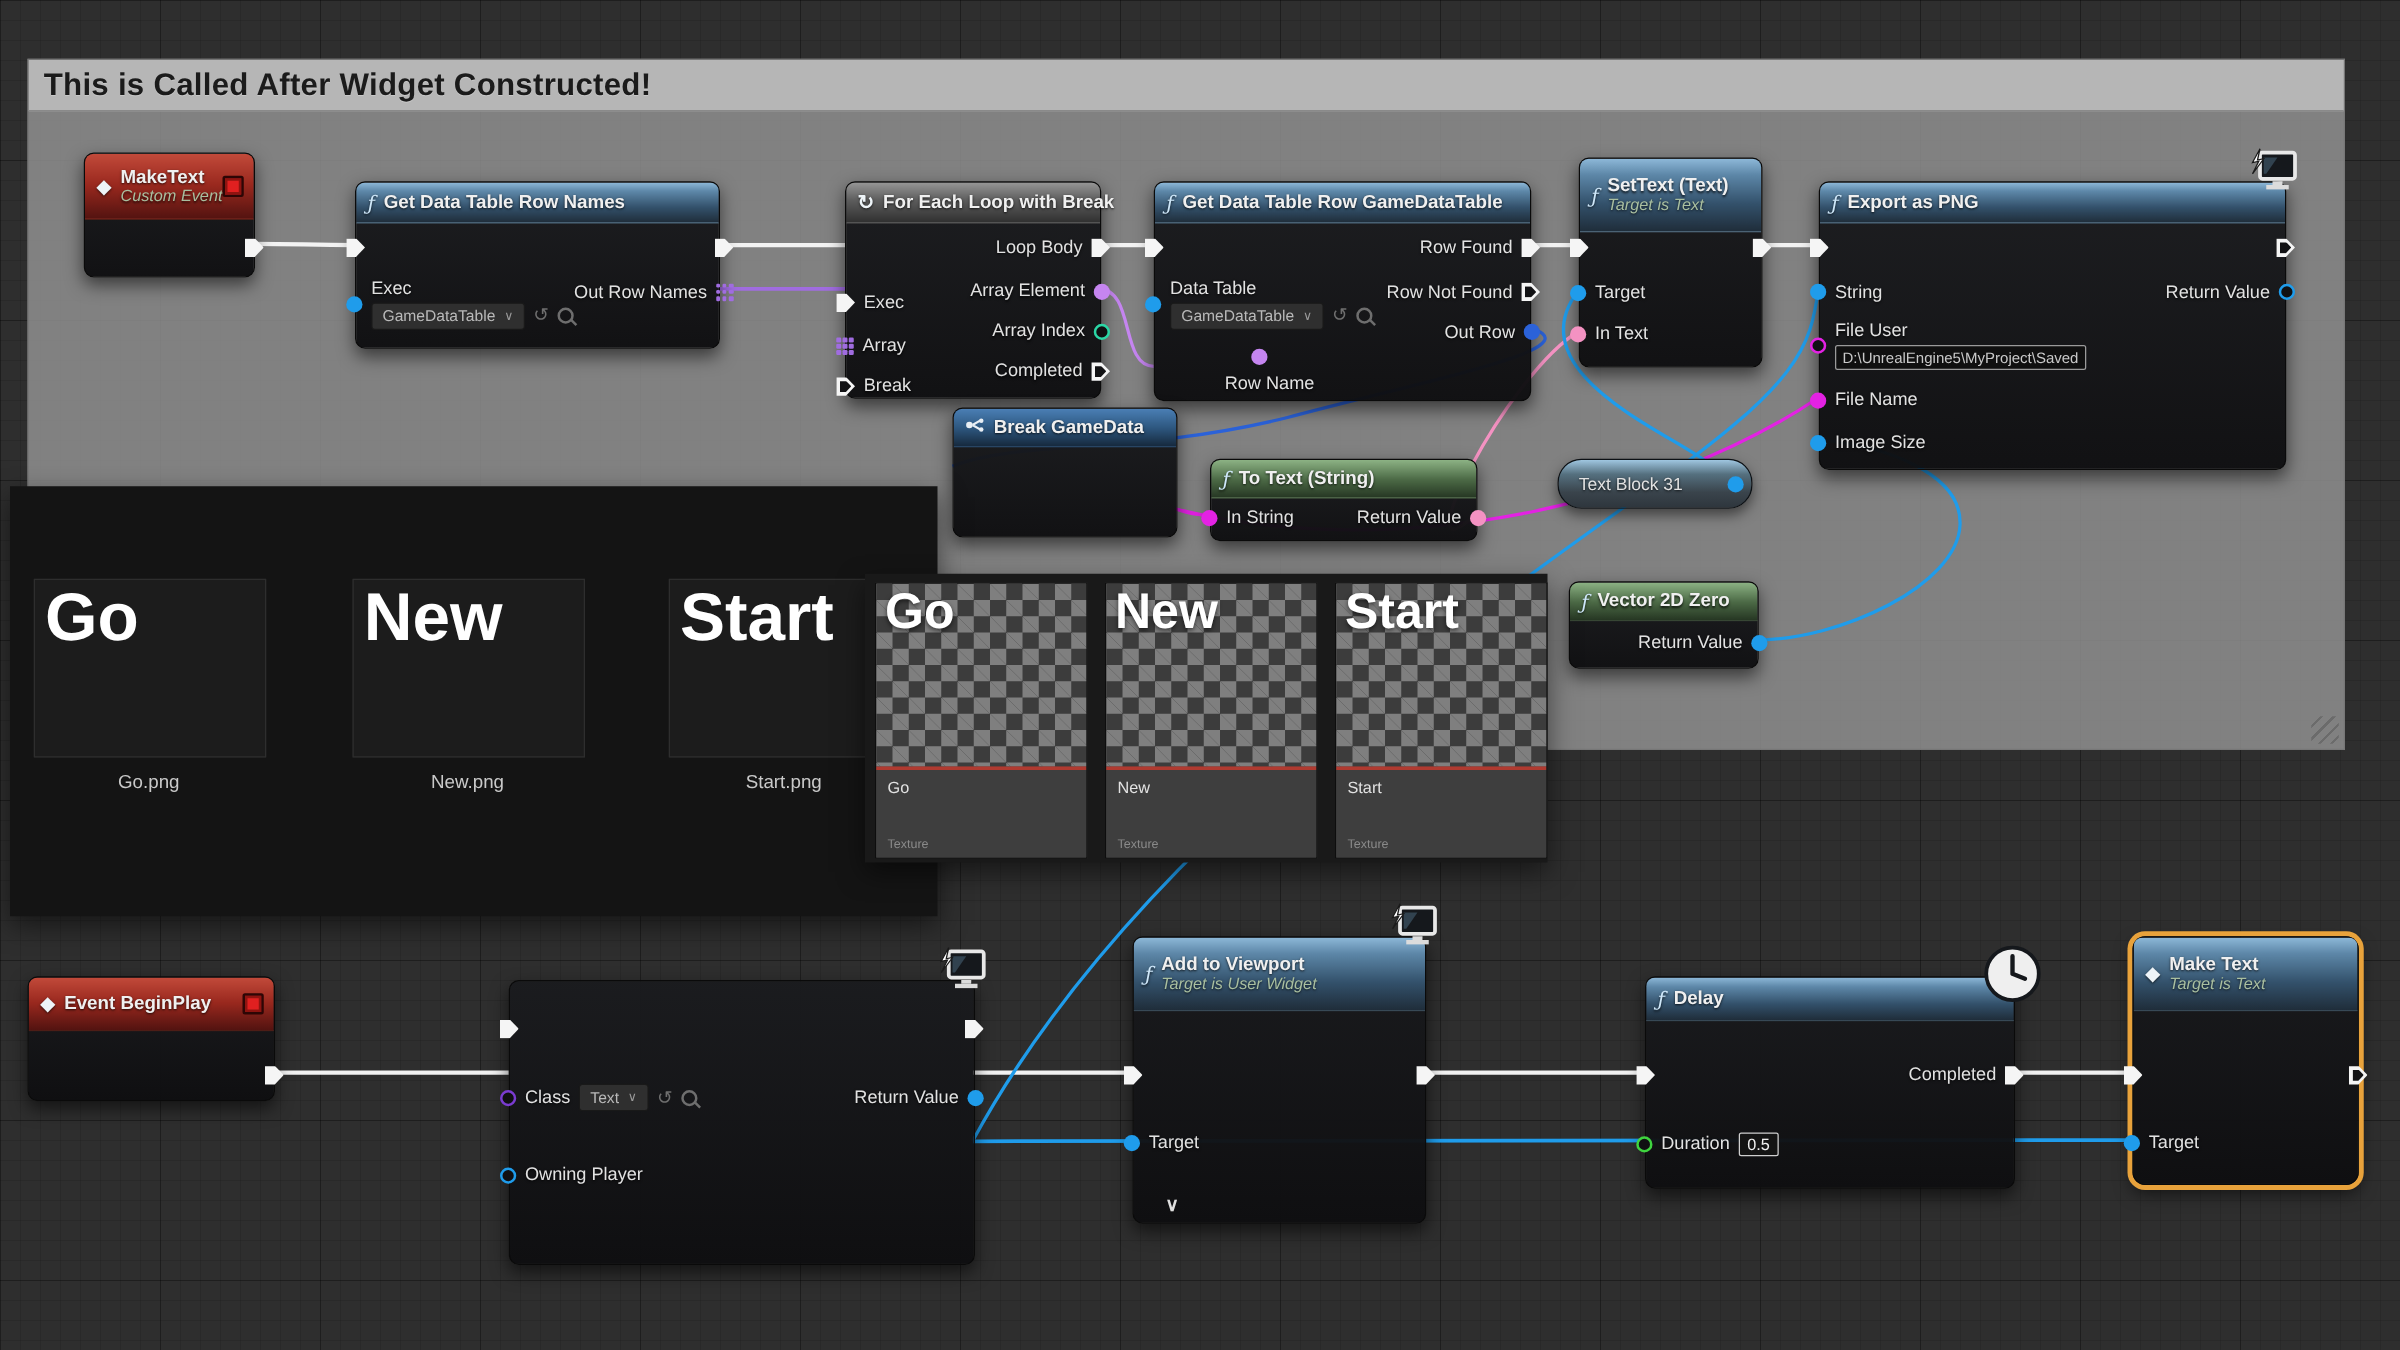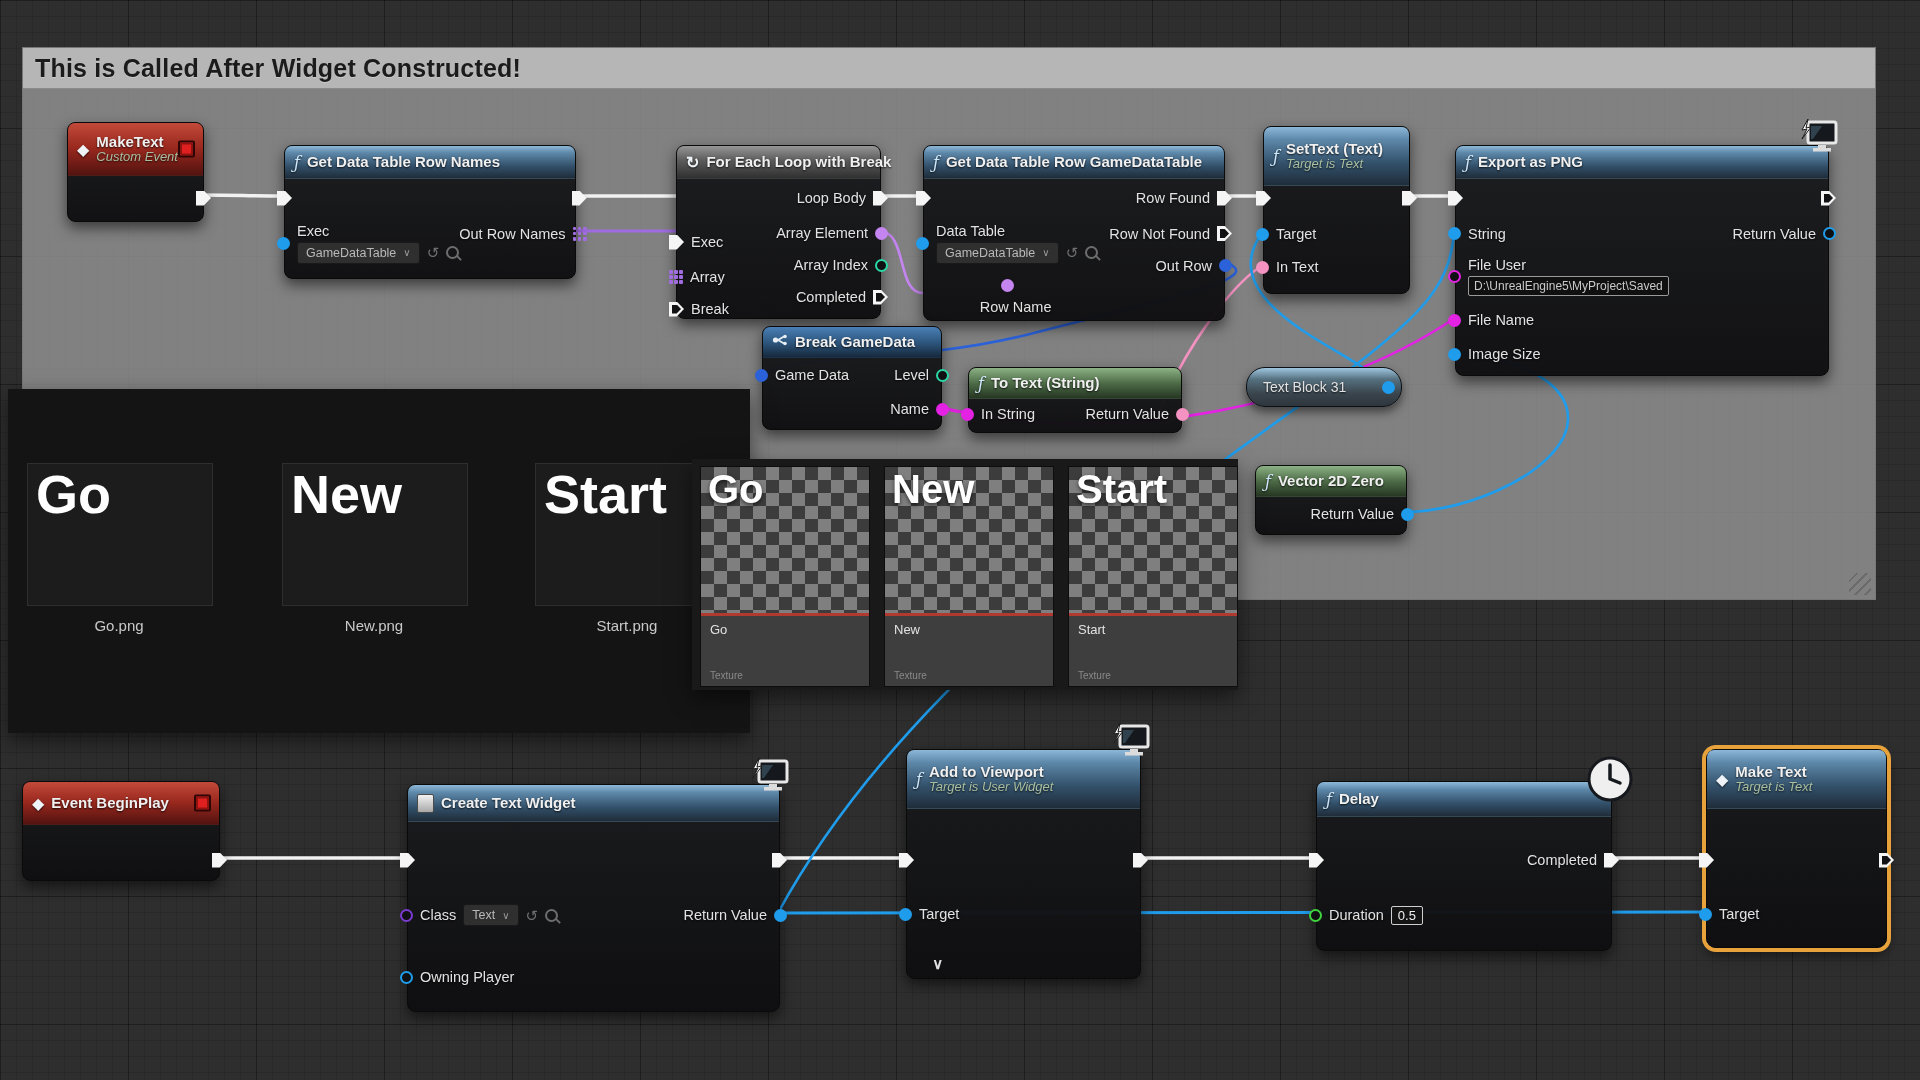--- a/index.html
+++ b/index.html
@@ -428,38 +428,20 @@
           <span><svg width="16" height="14">
               <circle cx="3.5" cy="7" r="2.6" fill="#e8eef4"></circle>
               <path d="M6 7 L12 3.5 M6 7 L12 10.5" stroke="#e8eef4" stroke-width="1.8" fill="none"></path>
               <circle cx="13" cy="3.5" r="1.8" fill="#e8eef4"></circle>
               <circle cx="13" cy="10.5" r="1.8" fill="#e8eef4"></circle>
             </svg></span>
           <div class="ntitles">
             <span class="ntitle">Break GameData</span>
           </div>
         </div>
-        <div class="nbody">
-          <div class="ncol l">
-            <div class="cell l" style="height: 34px;">
-              <div class="pin-c edge-l" style="background: rgb(43, 98, 217);"></div>
-              <span class="plabel">Game Data</span>
-            </div>
-          </div>
-          <div class="ncol r">
-            <div class="cell r" style="height: 34px;">
-              <span class="plabel">Level</span>
-              <div class="pin-c edge-r" style="border: 2.5px solid rgb(43, 214, 165); background: rgb(16, 16, 18); width: 9px; height: 9px;"></div>
-            </div>
-            <div class="cell r" style="height: 34px;">
-              <span class="plabel">Name</span>
-              <div class="pin-c edge-r" style="background: rgb(227, 34, 227);"></div>
-            </div>
-          </div>
-        </div>
       </div>
       <div class="node k-pure" style="left: 968px; top: 367px; width: 212px; height: 64px;">
         <div class="nhead" style="height: 30px;">
           <span class="hicon fn">ƒ</span>
           <div class="ntitles">
             <span class="ntitle">To Text (String)</span>
           </div>
         </div>
         <div class="nbody">
           <div class="ncol l">
@@ -507,26 +489,20 @@
             <div class="cell r" style="height: 16px;"></div>
             <div class="cell r" style="height: 38px;">
               <div class="pin-exec edge-r">
                 <div class="o"></div>
               </div>
             </div>
           </div>
         </div>
       </div>
       <div class="node k-fn" style="left: 407px; top: 784px; width: 371px; height: 226px;">
-        <div class="nhead" style="height: 36px;">
-          <span class="widg"></span>
-          <div class="ntitles">
-            <span class="ntitle">Create Text Widget</span>
-          </div>
-        </div>
         <div class="nbody">
           <div class="ncol l">
             <div class="cell l" style="height: 20px;"></div>
             <div class="cell l" style="height: 36px;">
               <div class="pin-exec edge-l">
                 <div class="o"></div>
               </div>
             </div>
             <div class="cell l" style="height: 10px;"></div>
             <div class="cell l" style="height: 54px;">

